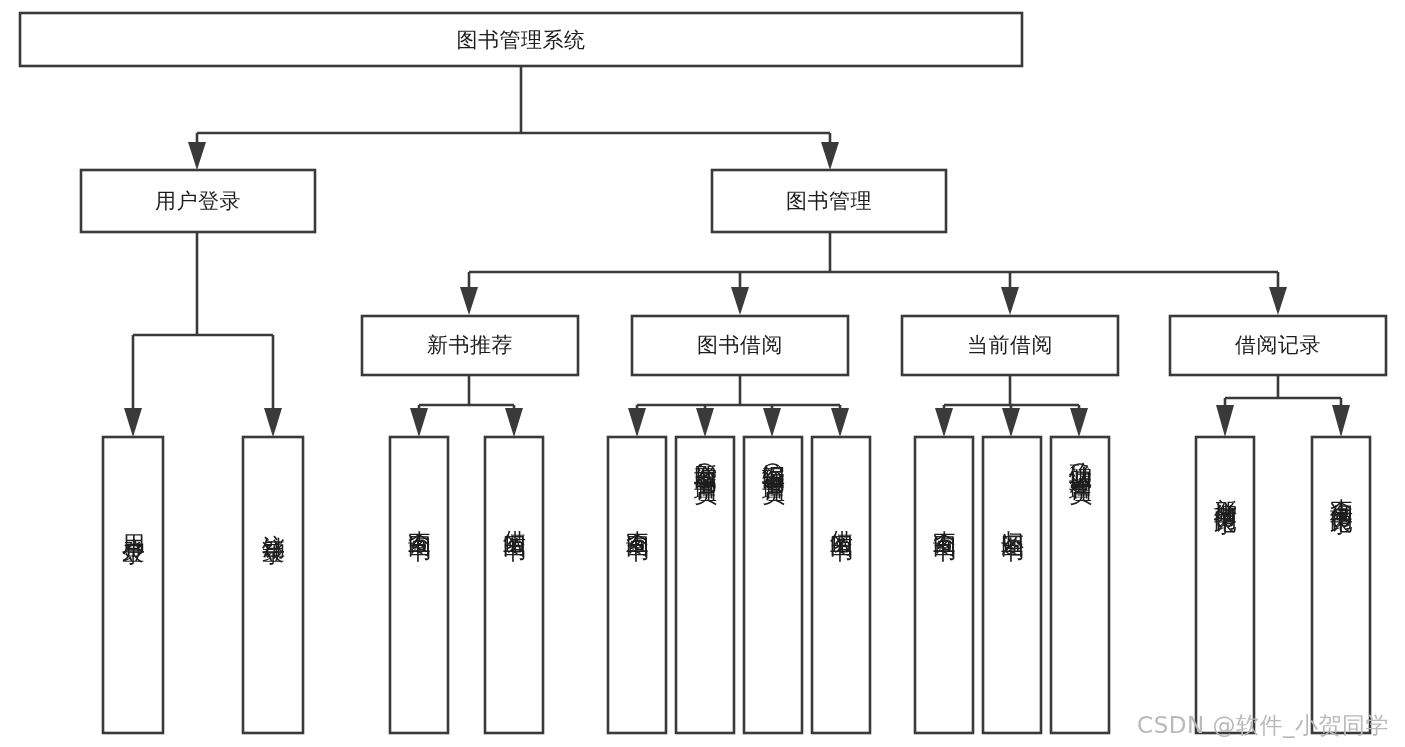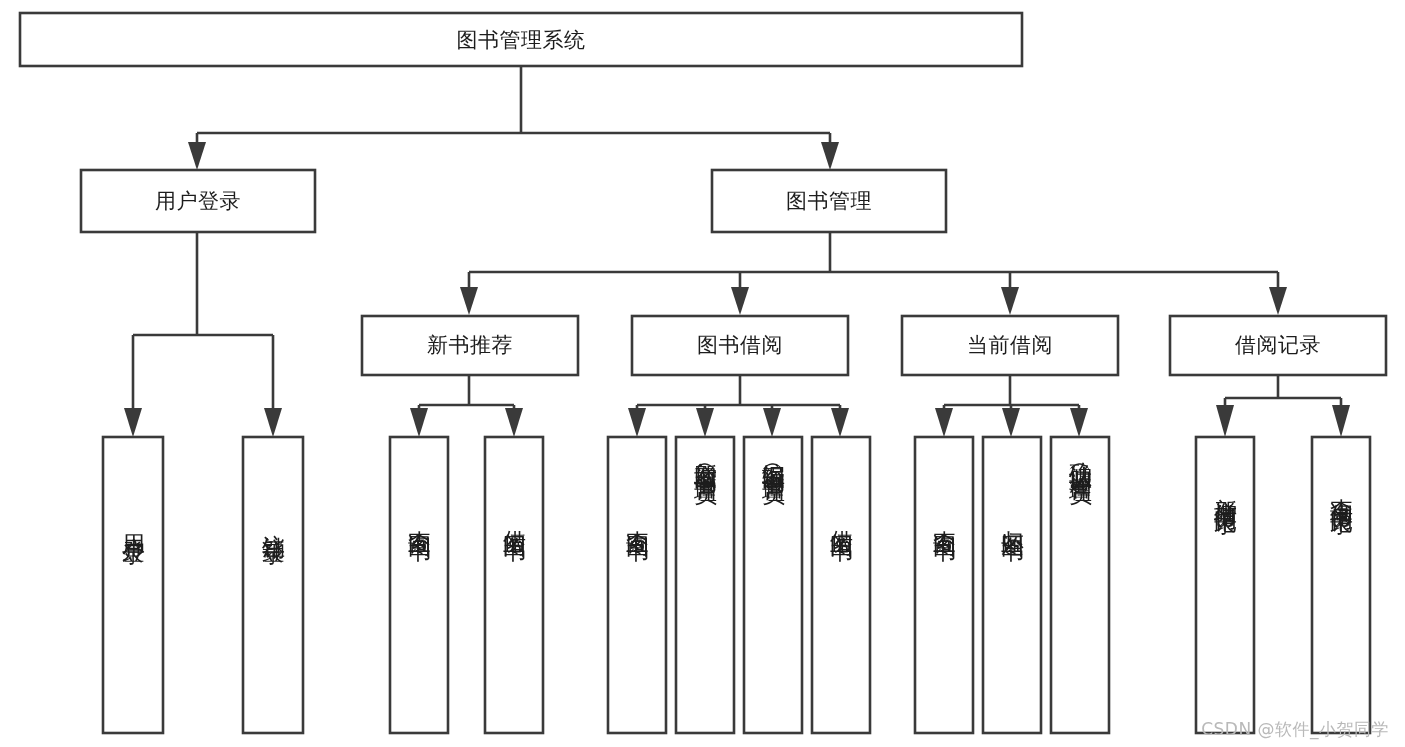--- a/index.html
+++ b/index.html
@@ -66,21 +66,21 @@
     color: #1d1d1d;
     letter-spacing: 3px;
     white-space: nowrap;
     text-align: left;
   }
   .watermark {
     position: absolute;
     right: 16px;
     bottom: 6px;
     font-family: "DejaVu Sans", "Liberation Sans", sans-serif;
-    font-size: 17px;
+    font-size: 23px;
     color: #b9b9b9;
     letter-spacing: 0.5px;
     white-space: nowrap;
   }
 </style>
 </head>
 <body>
 
 <div id="diagram-root">
 

